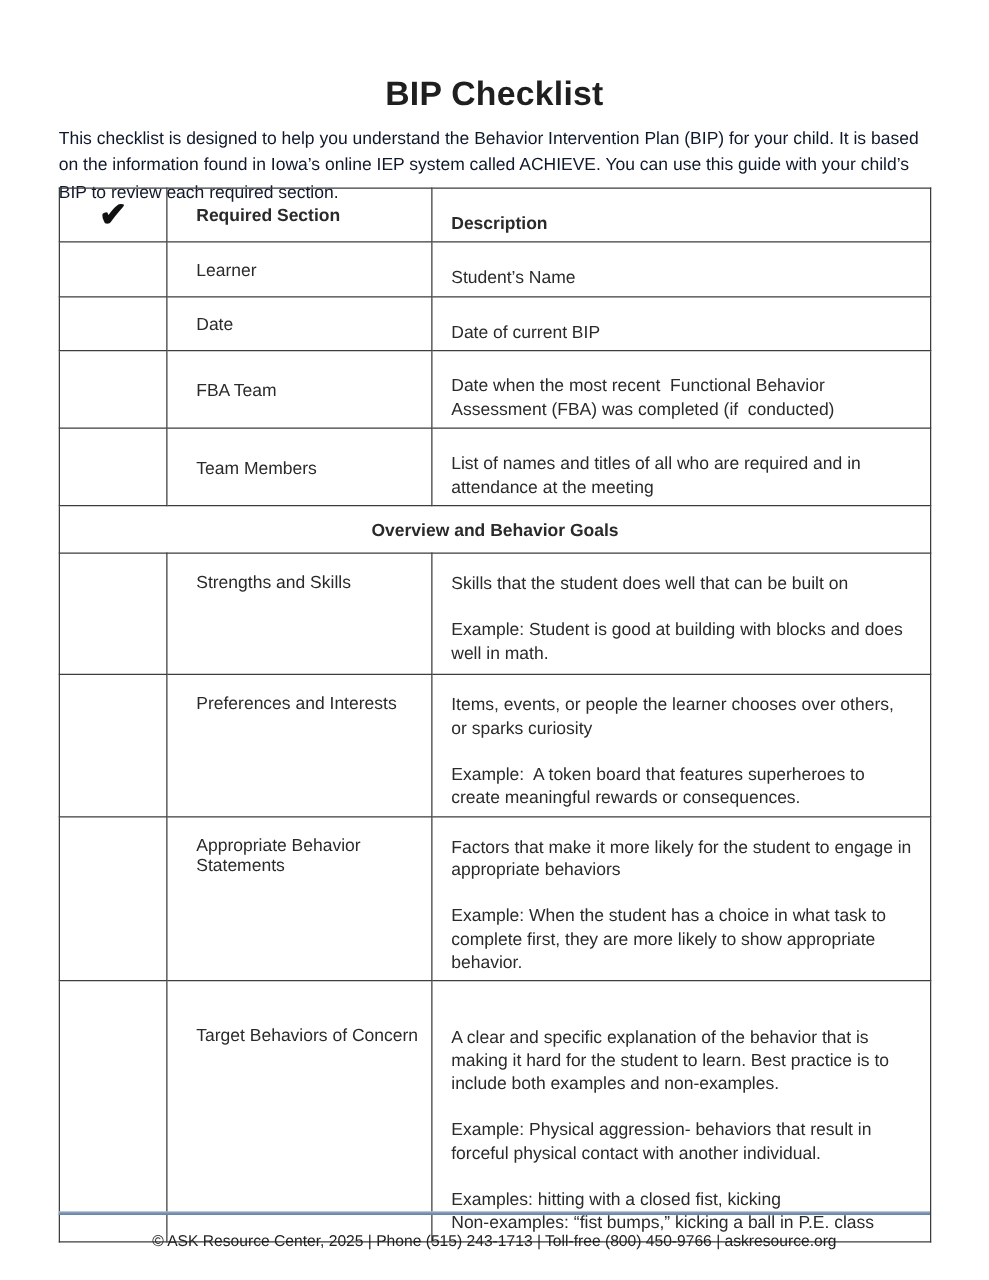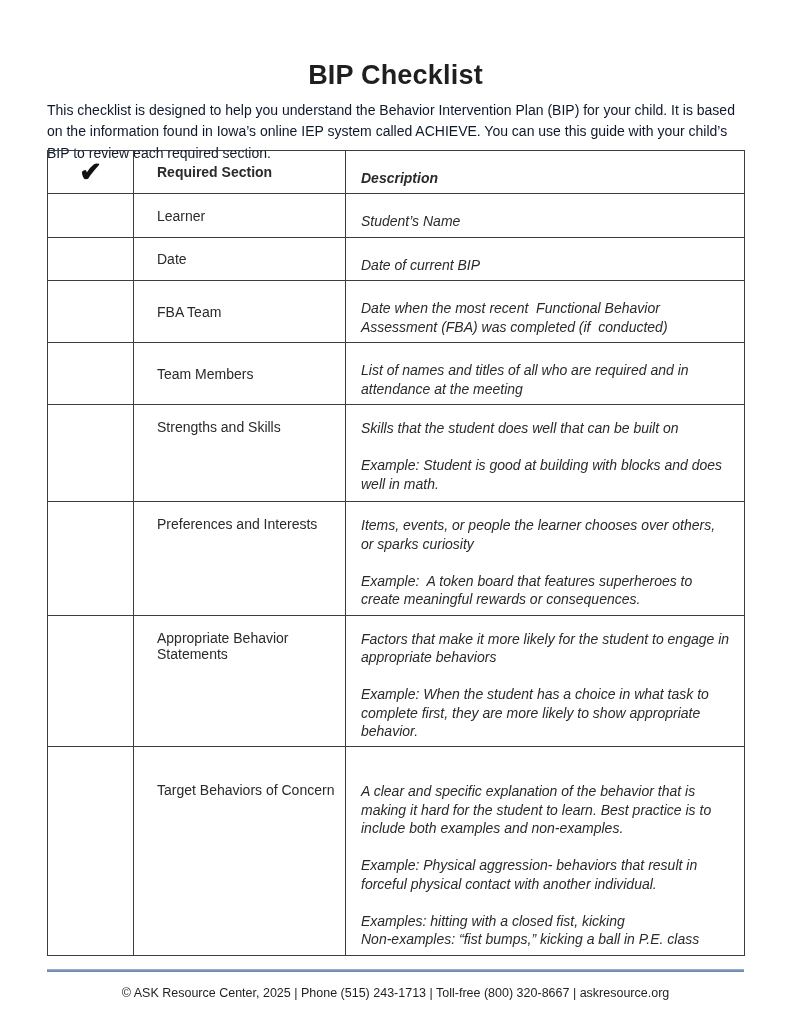--- a/index.html
+++ b/index.html
@@ -44,21 +44,21 @@
   col.c2 { width: 212px; }
   col.c3 { width: 399px; }
   .check-cell { text-align: center; }
   .checkmark {
     font-size: 27px;
     font-weight: 700;
     color: #111111;
     line-height: 1;
   }
   .label-cell { padding: 6px 8px 6px 23px; }
-  .desc-cell  { padding: 18px 14px 6px 15px; white-space: pre-wrap; line-height: 1.32; font-style: italic; }
+  .desc-cell  { padding: 18px 14px 6px 15px; white-space: pre-wrap; line-height: 1.32; }
   .bold { font-weight: 700; }
   .section-row td {
     text-align: center;
     font-weight: 700;
     padding: 4px 0;
   }
   tr.rh-header { height: 33px; }
   tr.rh-39 { height: 39px; }
   tr.rh-56 { height: 56px; }
   tr.rh-48 { height: 48px; }
@@ -127,20 +127,23 @@
         <td class="label-cell">FBA Team</td>
         <td class="desc-cell">Date when the most recent  Functional Behavior Assessment (FBA) was completed (if  conducted)</td>
       </tr>
 
       <tr class="rh-48">
         <td class="check-cell"></td>
         <td class="label-cell">Team Members</td>
         <td class="desc-cell">List of names and titles of all who are required and in attendance at the meeting</td>
       </tr>
 
+      <tr class="rh-38 section-row">
+        <td colspan="3">Overview and Behavior Goals</td>
+      </tr>
 
       <tr class="rh-97 va-top">
         <td class="check-cell"></td>
         <td class="label-cell">Strengths and Skills</td>
         <td class="desc-cell">Skills that the student does well that can be built on
 
 Example: Student is good at building with blocks and does well in math.</td>
       </tr>
 
       <tr class="rh-110 va-top">
@@ -166,15 +169,15 @@
 
 Example: Physical aggression- behaviors that result in forceful physical contact with another individual.
 
 Examples: hitting with a closed fist, kicking
 Non-examples: “fist bumps,” kicking a ball in P.E. class</td>
       </tr>
     </tbody>
   </table>
 
   <div class="footer-line"></div>
-  <div class="footer-text">© ASK Resource Center, 2025   |   Phone (515) 243-1713   |   Toll-free (800) 320-8667   |   askresource.org</div>
+  <div class="footer-text">© ASK Resource Center, 2025   |   Phone (515) 243-1713   |   Toll-free (800) 450-9766   |   askresource.org</div>
 
 </div>
 
 </body></html>

